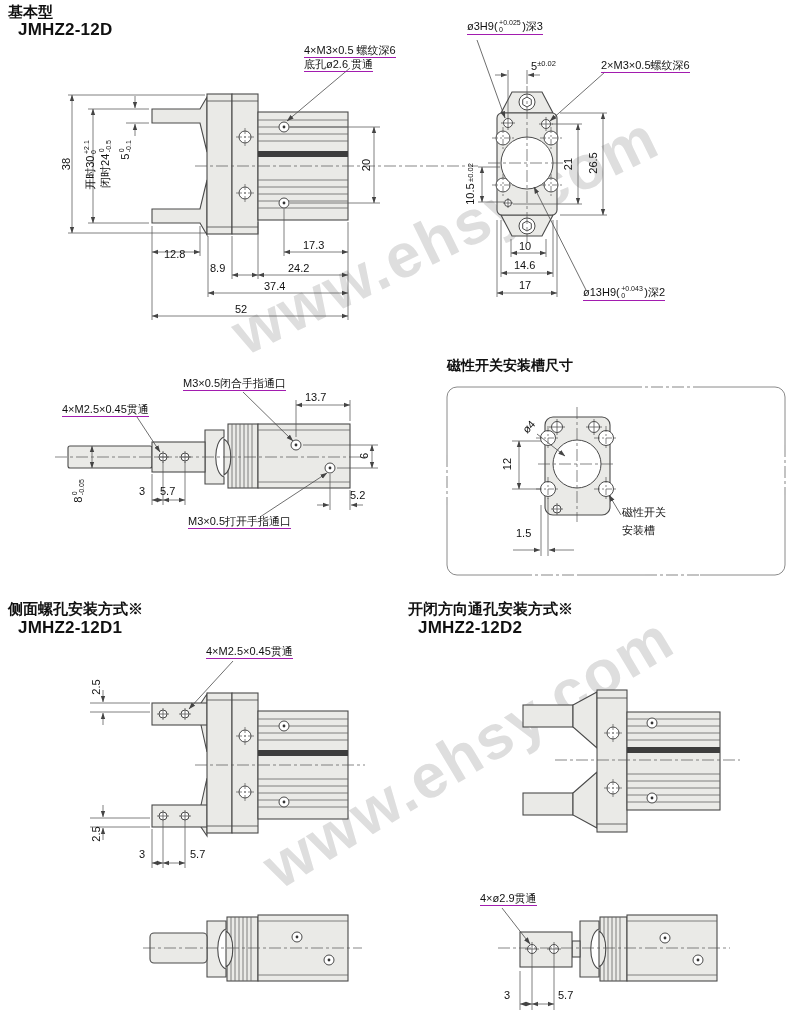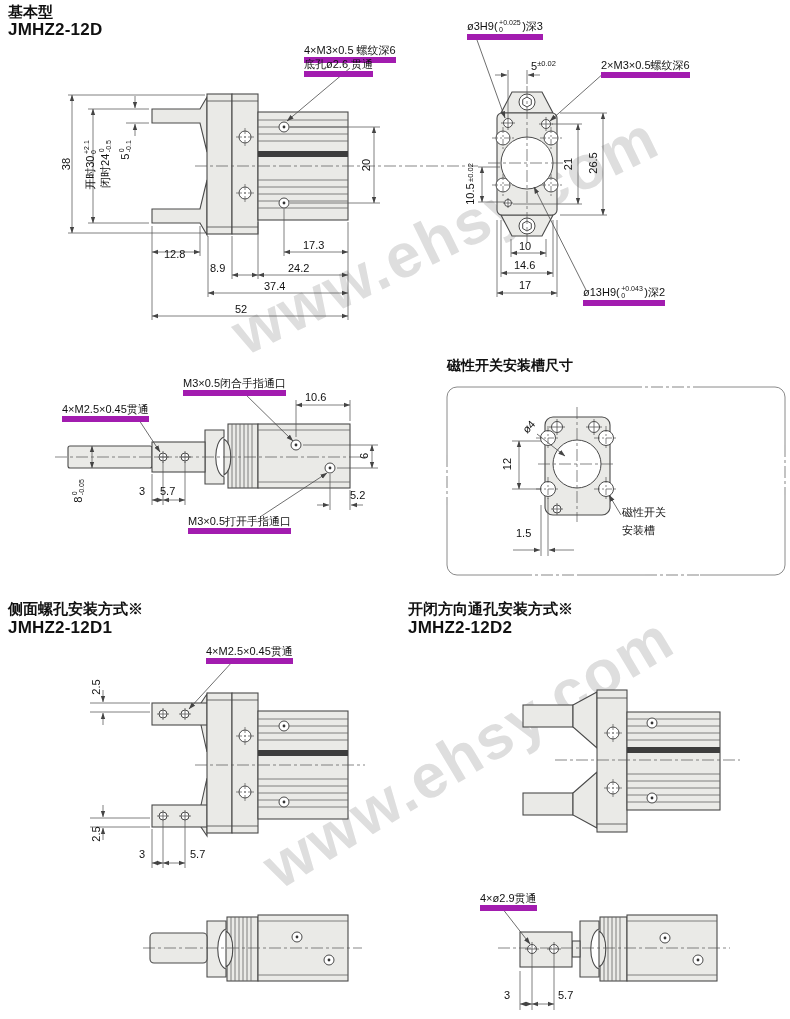--- a/index.html
+++ b/index.html
@@ -19,29 +19,29 @@
   .lead{stroke:#4a4a4a;stroke-width:0.8;fill:none;marker-end:url(#ar);}
   .cl{stroke:#555;stroke-width:0.7;fill:none;stroke-dasharray:12 3 3 3;}
   .chl{stroke:#555;stroke-width:0.7;fill:none;stroke-dasharray:6 2 2 2;}
   .crs{stroke:#555;stroke-width:0.8;fill:none;}
   .wht{stroke:#fff;stroke-width:3;fill:none;}
   .boxln{fill:none;stroke:#8a8a8a;stroke-width:1;}
   .dot{fill:#333;stroke:none;}
   .band{fill:#3d3d3d;stroke:none;}
   .lbl{position:absolute;font-size:11px;line-height:13px;white-space:nowrap;color:#111;}
   .title1{font-size:15px;font-weight:bold;}
-  .title2{font-size:17px;font-weight:bold;letter-spacing:.2px;}
+  .title2{font-size:17px;font-weight:bold;letter-spacing:.2px;margin-left:10px;}
   .title3{font-size:14px;font-weight:bold;}
   .vwrap{position:absolute;transform:translate(-50%,-50%) rotate(-90deg);
          white-space:nowrap;font-size:11px;line-height:11px;color:#111;}
   .row{display:inline-flex;align-items:center;gap:1.5px;}
   .stack{display:inline-flex;flex-direction:column;align-items:flex-start;
          font-size:7px;line-height:6.6px;}
   .stack i{font-style:normal;}
-  .u{border-bottom:6px solid #a21caf;padding-bottom:1px;}
+  .u{border-bottom:1px solid #a21caf;padding-bottom:1px;}
   .sup{font-size:7.5px;vertical-align:3.5px;}
 </style>
 </head>
 <body>
 
 <div id="page">
 
   <div class="wm" style="left:445px;top:235px">www.ehsy.com</div>
   <div class="wm" style="left:468px;top:752px;transform:translate(-50%,-50%) rotate(-31deg)">www.ehsy.com</div>
 
@@ -362,21 +362,21 @@
         <span class="stack">
           <i>+0.043</i>
           <i>0</i>
         </span>
         <span>)深2</span>
       </span>
   </div>
 
   <div class="lbl" style="left:183px;top:377px"><span class="u">M3×0.5闭合手指通口</span></div>
   <div class="lbl" style="left:62px;top:403px"><span class="u">4×M2.5×0.45贯通</span></div>
-  <div class="lbl" style="left:305px;top:391px">10.6</div>
+  <div class="lbl" style="left:305px;top:391px">13.7</div>
   <div class="vwrap" style="left:364px;top:456px">6</div>
   <div class="vwrap" style="left:79px;top:491px">
     <span class="row">
         <span>8</span>
         <span class="stack">
           <i>0</i>
           <i>-0.05</i>
         </span>
       </span>
   </div>

